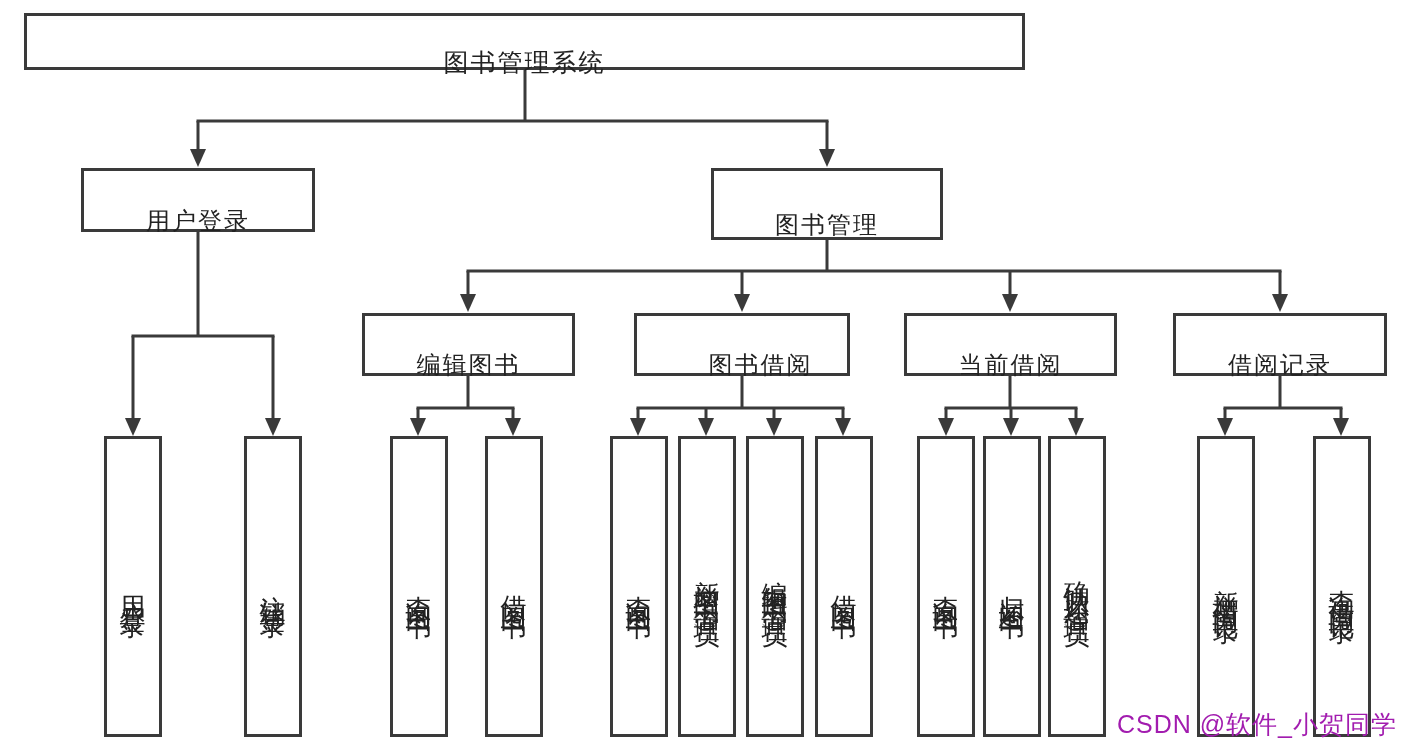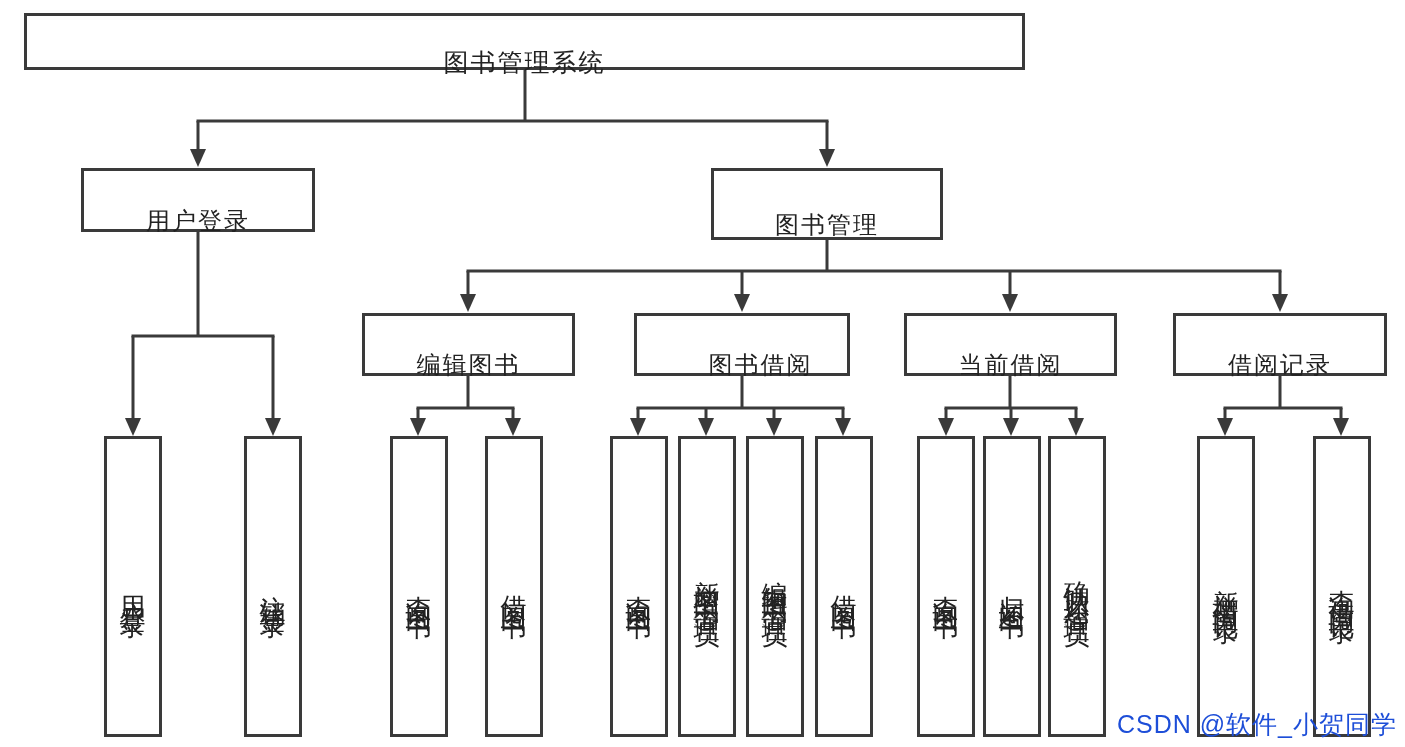--- a/index.html
+++ b/index.html
@@ -69,21 +69,21 @@
   .l10 { left: 1048px; }
   .l11 { left: 1197px; }
   .l12 { left: 1313px; }
   #watermark {
     position: absolute;
     right: 8px;
     top: 708px;
     z-index: 5;
     font-size: 25px;
     letter-spacing: 1px;
-    color: #1d4ed8;
+    color: #a21caf;
     white-space: nowrap;
   }
 </style>
 </head>
 <body>
 
 <div id="stage">
 
   <svg id="wires" viewBox="0 0 1405 747" xmlns="http://www.w3.org/2000/svg">
     <defs>

